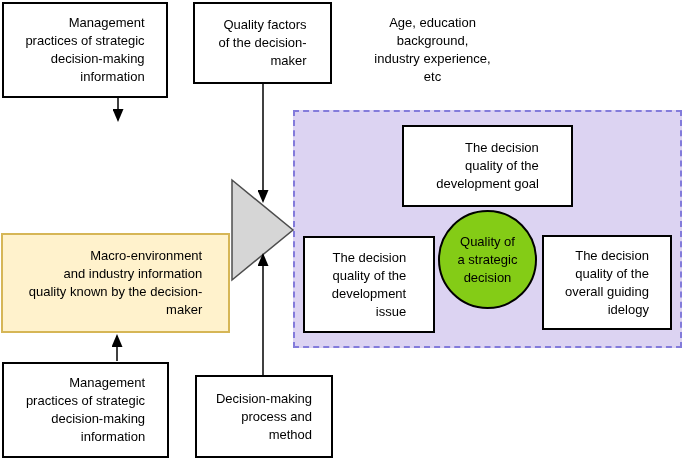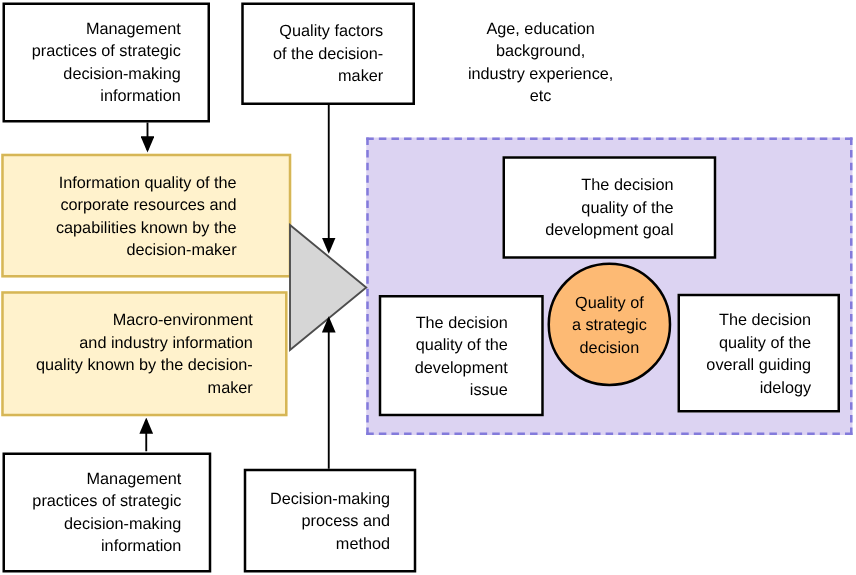--- a/index.html
+++ b/index.html
@@ -50,21 +50,21 @@
     align-items: flex-end;
     justify-content: center;
     text-align: center;
     font-size: 13px;
     line-height: 18px;
   }
   .circle {
     position: absolute;
     box-sizing: border-box;
     border-radius: 50%;
-    background: #fdba74;
+    background: #84cc16;
     border: 2px solid var(--box-border, #000);
     display: flex;
     align-items: center;
     justify-content: center;
     text-align: center;
     font-size: 13px;
     line-height: 18px;
   }
   svg.overlay {
     position: absolute;
@@ -106,26 +106,20 @@
 maker</span>
   </div>
 
   <div class="note" style="left:350px; top:6px; width:165px; height:80px;">
     <span class="label">Age, education
 background,
 industry experience,
 etc</span>
   </div>
 
-  <div class="box yellow-box" style="left:1px; top:123px; width:232px; height:99px;">
-    <span class="label">Information quality of the
-corporate resources and
-capabilities known by the
-decision-maker</span>
-  </div>
 
   <div class="box yellow-box" style="left:1px; top:233px; width:229px; height:100px;">
     <span class="label">Macro-environment
 and industry information
 quality known by the decision-
 maker</span>
   </div>
 
   <div class="box white-box" style="left:2px; top:362px; width:167px; height:96px;">
     <span class="label">Management

